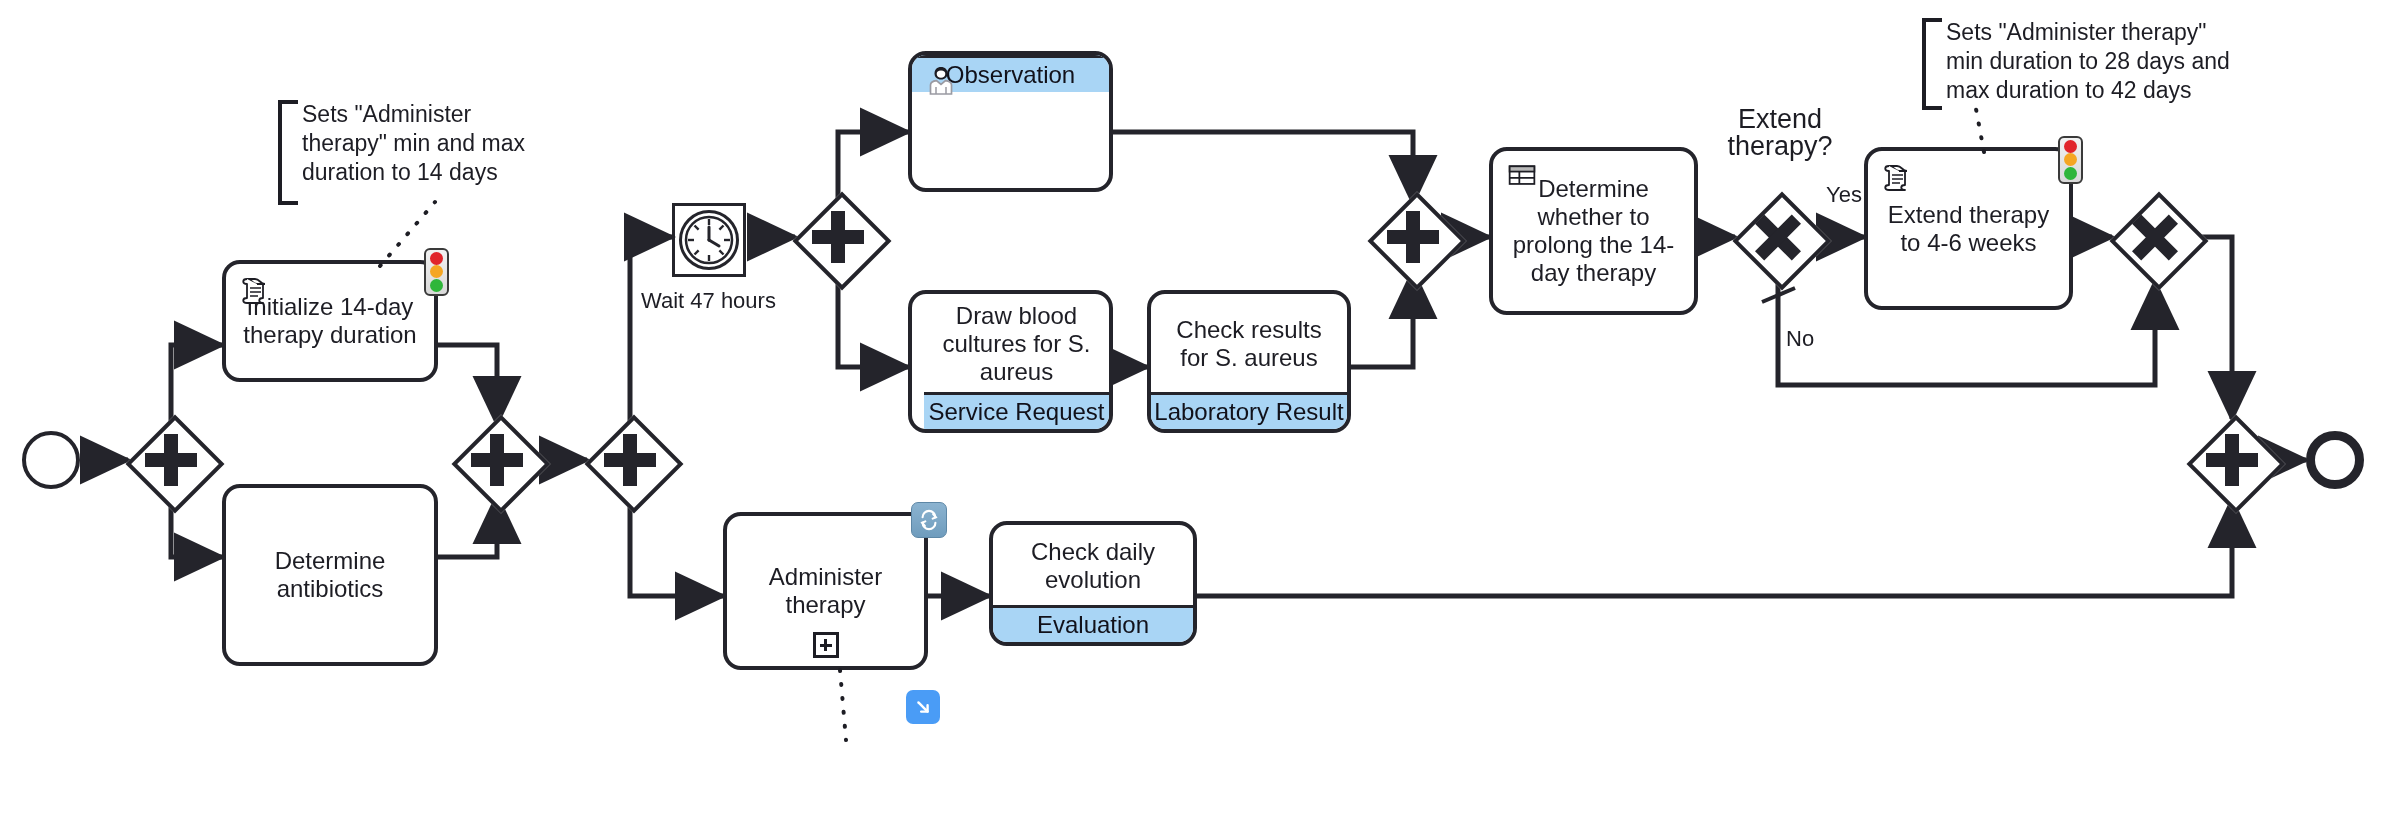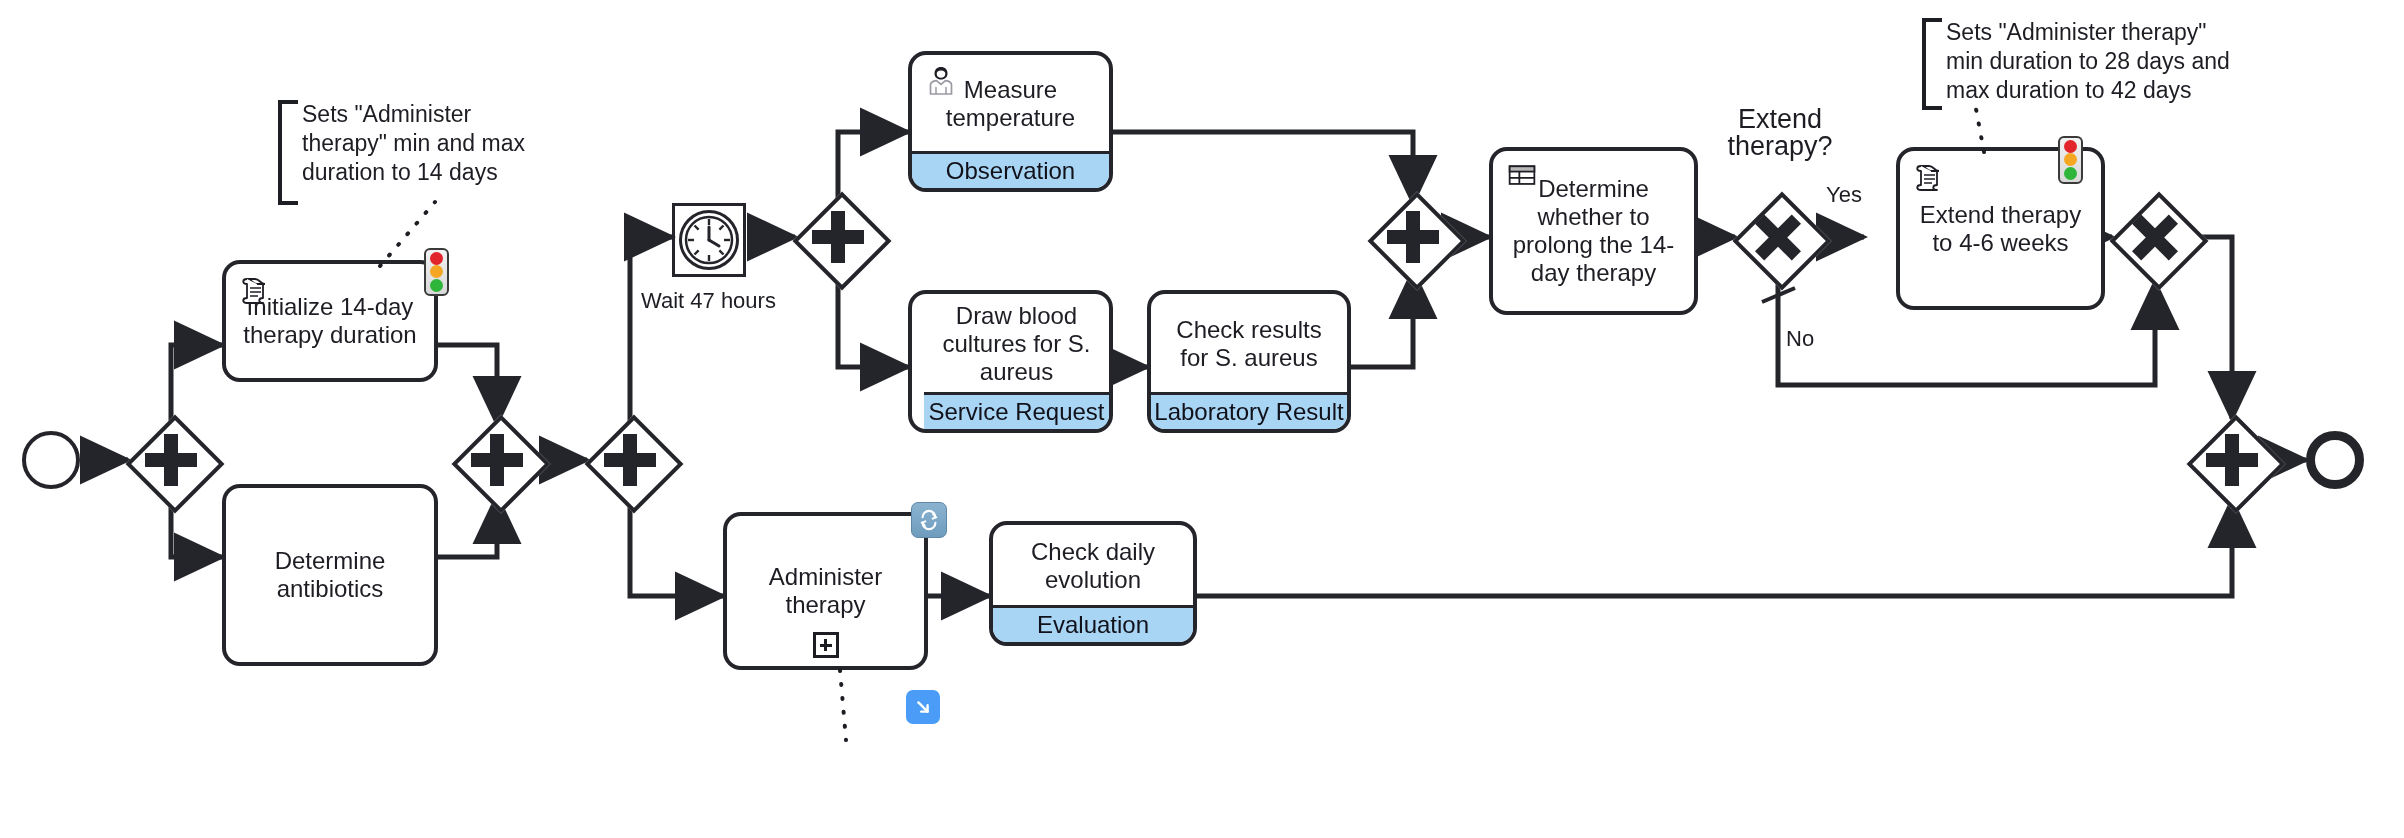--- a/index.html
+++ b/index.html
@@ -285,21 +285,20 @@
       <svg viewBox="0 0 34 34" width="34" height="34">
         <path d="M17,4 C21,4 23.5,6.5 23.5,10.5 C23.5,14 21,16.5 17,16.5 C13,16.5 10.5,14 10.5,10.5 C10.5,6.5 13,4 17,4 Z" fill="#1d1d24"></path>
         <path d="M17,7.5 C20,7.5 21.3,9 21.3,11 C21.3,13.2 19.4,14.8 17,14.8 C14.6,14.8 12.7,13.2 12.7,11 C12.7,9 14,7.5 17,7.5 Z" fill="#fff"></path>
         <path d="M6.5,31 L6.5,22 C6.5,19.5 9,18 12.5,17.6 L17,21.5 L21.5,17.6 C25,18 27.5,19.5 27.5,22 L27.5,31 Z" fill="#fff" stroke="#9a9aa2" stroke-width="1.7"></path>
         <g stroke="#9a9aa2" stroke-width="1.5">
             <line x1="12" y1="24" x2="12" y2="31"></line>
             <line x1="22" y1="24" x2="22" y2="31"></line>
           </g>
       </svg>
     </span>
-    <div class="body">Measure temperature</div>
     <div class="fhir">Observation</div>
   </div>
 
   <div class="node task has-fhir" style="left:908px;top:290px;width:205px;height:143px;padding-left:12px;">
     <div class="body">Draw blood cultures for S. aureus</div>
     <div class="fhir">Service Request</div>
   </div>
 
   <div class="node task has-fhir" style="left:1147px;top:290px;width:204px;height:143px;">
     <div class="body">Check results for S. aureus</div>
@@ -311,21 +310,21 @@
       <svg viewBox="0 0 34 34" width="34" height="30">
         <rect x="3" y="6" width="28" height="20" fill="#fff" stroke="#1d1d24" stroke-width="2"></rect>
         <rect x="3" y="6" width="28" height="6" fill="#b8b8b8" stroke="#1d1d24" stroke-width="2"></rect>
         <line x1="3" y1="19" x2="31" y2="19" stroke="#1d1d24" stroke-width="2"></line>
         <line x1="14" y1="12" x2="14" y2="26" stroke="#1d1d24" stroke-width="2"></line>
       </svg>
     </span>
     <div class="body">Determine whether to prolong the 14-day therapy</div>
   </div>
 
-  <div class="node task" style="left:1864px;top:147px;width:209px;height:163px;margin-left:32px;">
+  <div class="node task" style="left:1864px;top:147px;width:209px;height:163px;">
     <span class="ticon">
       <svg viewBox="0 0 34 34" width="34" height="34">
         <path d="M9,5 C14,5 14,10 19,10 L27,10 C22,10 22,5 17,5 Z" fill="#fff" stroke="#1d1d24" stroke-width="1.8"></path>
         <path d="M9,5 C4,5 4,10 9,10 L9,24 C4,24 4,29 9,29 L25,29 C20,29 20,24 25,24 L25,10 L19,10" fill="#fff" stroke="#1d1d24" stroke-width="1.8" stroke-linejoin="round"></path>
         <g stroke="#1d1d24" stroke-width="1.5">
             <line x1="12" y1="14" x2="23" y2="14"></line>
             <line x1="12" y1="18" x2="23" y2="18"></line>
             <line x1="12" y1="22" x2="20" y2="22"></line>
           </g>
       </svg>

